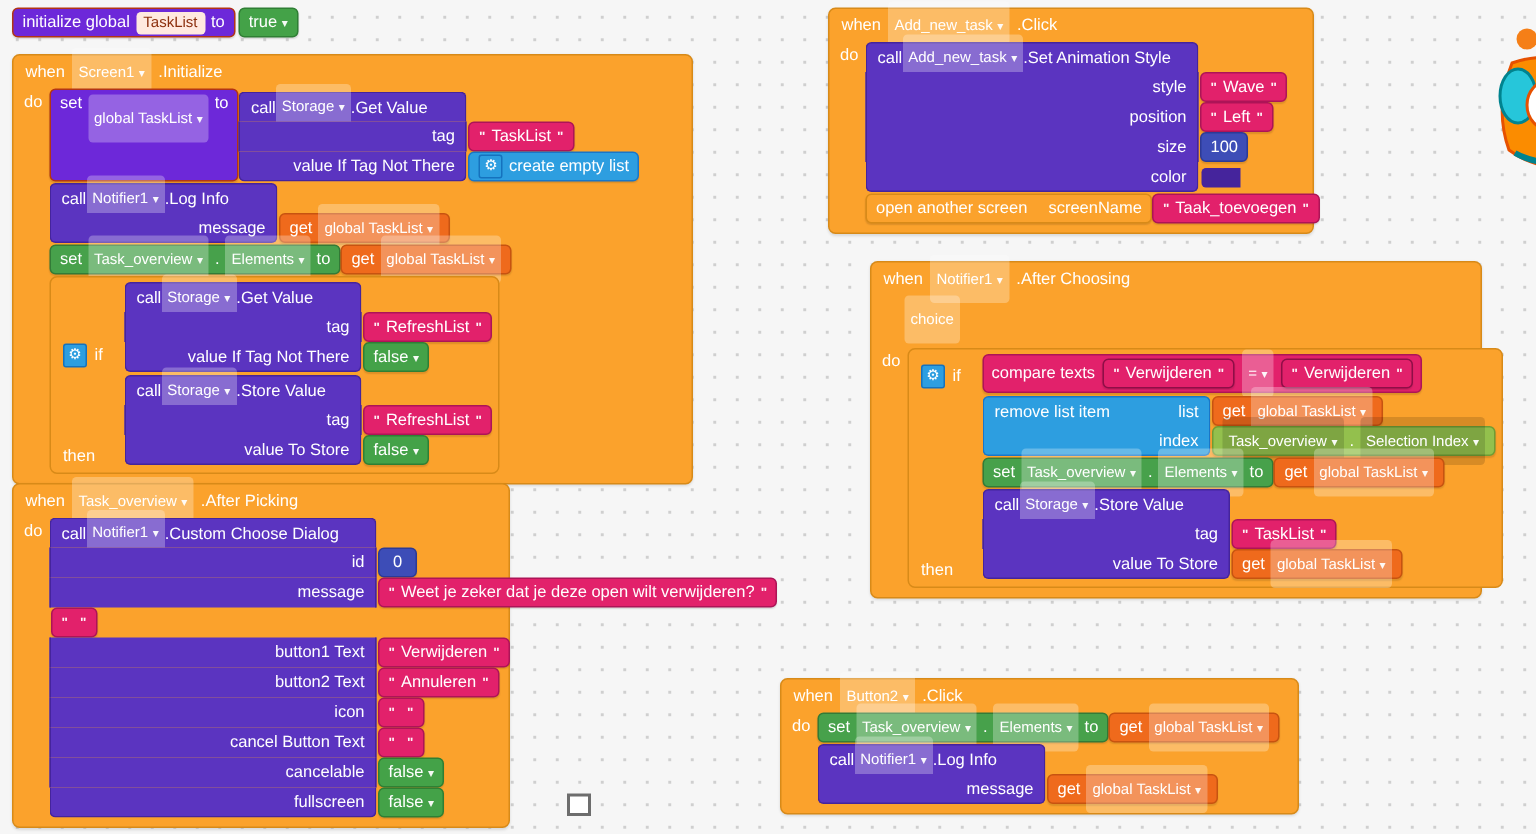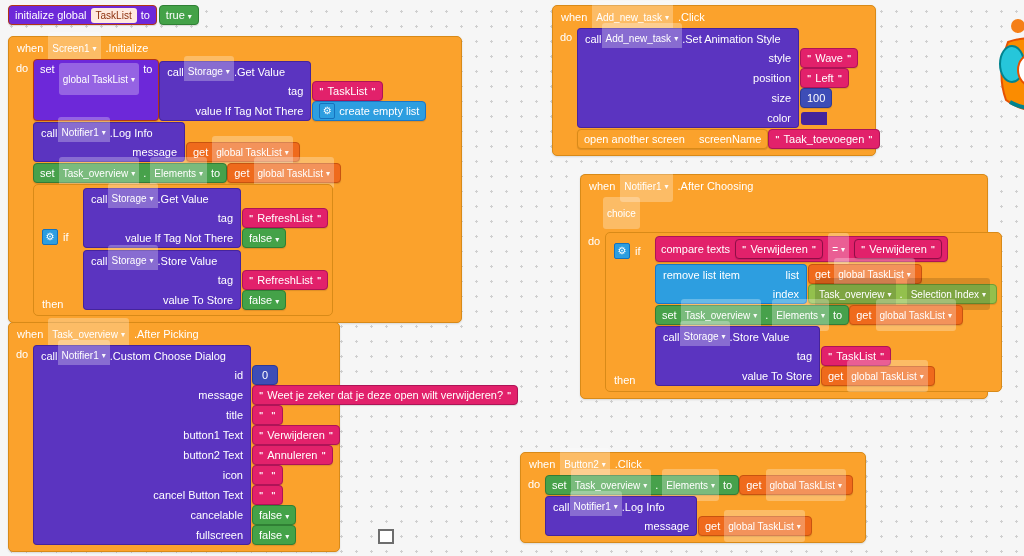--- a/index.html
+++ b/index.html
@@ -299,23 +299,20 @@
             <div class="lcell">
               <span>message</span>
             </div>
           <div class="val">
               <div class="sblk str">
                 <span>Weet je zeker dat je deze open wilt verwijderen?</span>
               </div>
             </div>
         </div>
         <div class="vrow">
-            <div class="lcell">
-              <span>title</span>
-            </div>
           <div class="val">
               <div class="sblk str empty">
                 <span> </span>
               </div>
             </div>
         </div>
         <div class="vrow">
             <div class="lcell">
               <span>button1 Text</span>
             </div>

